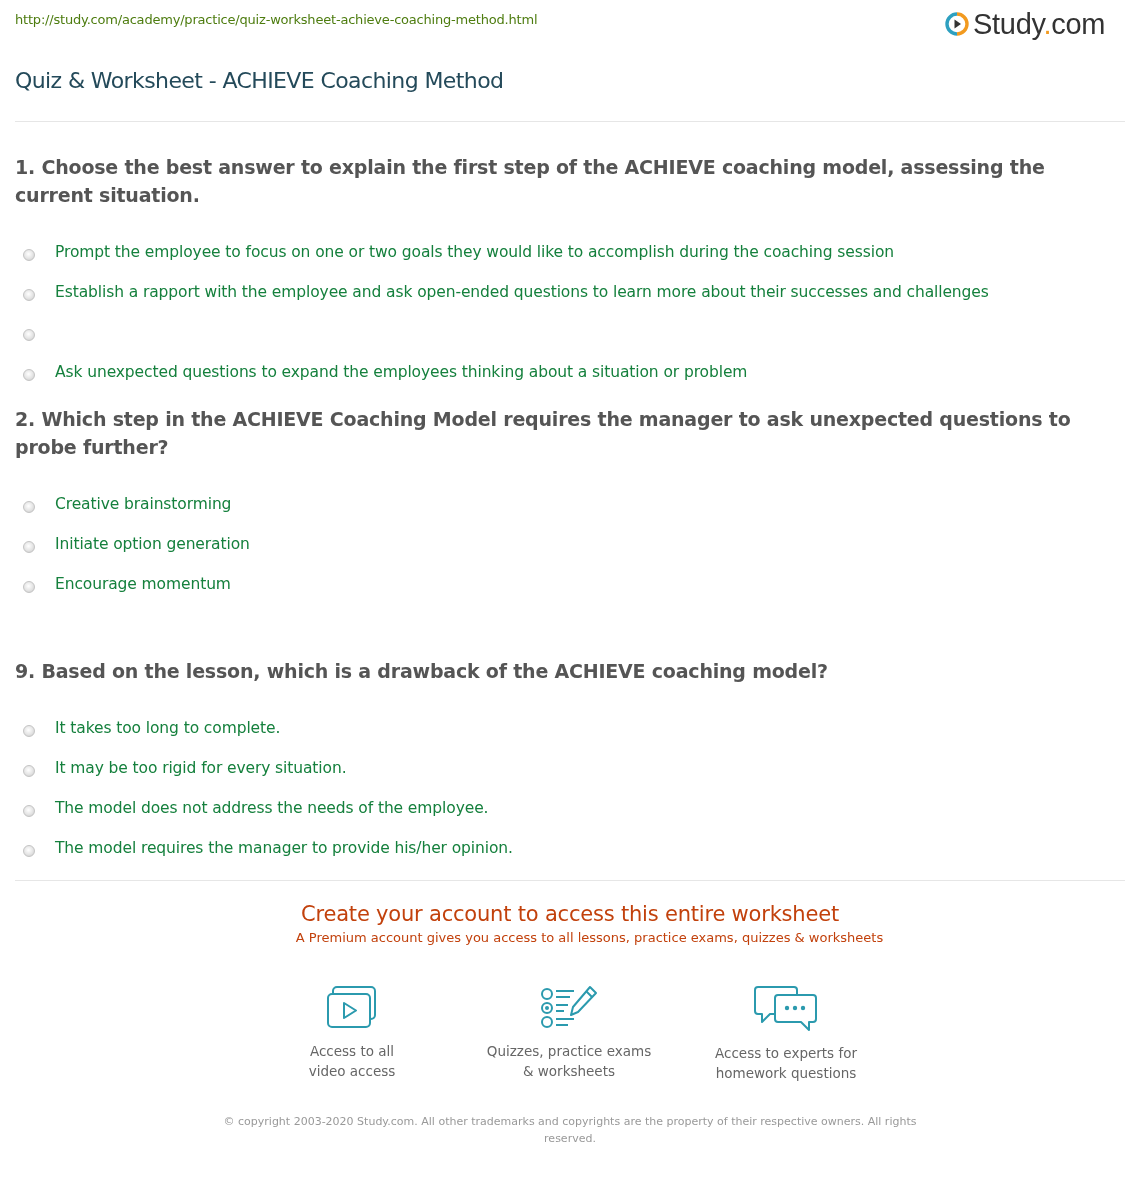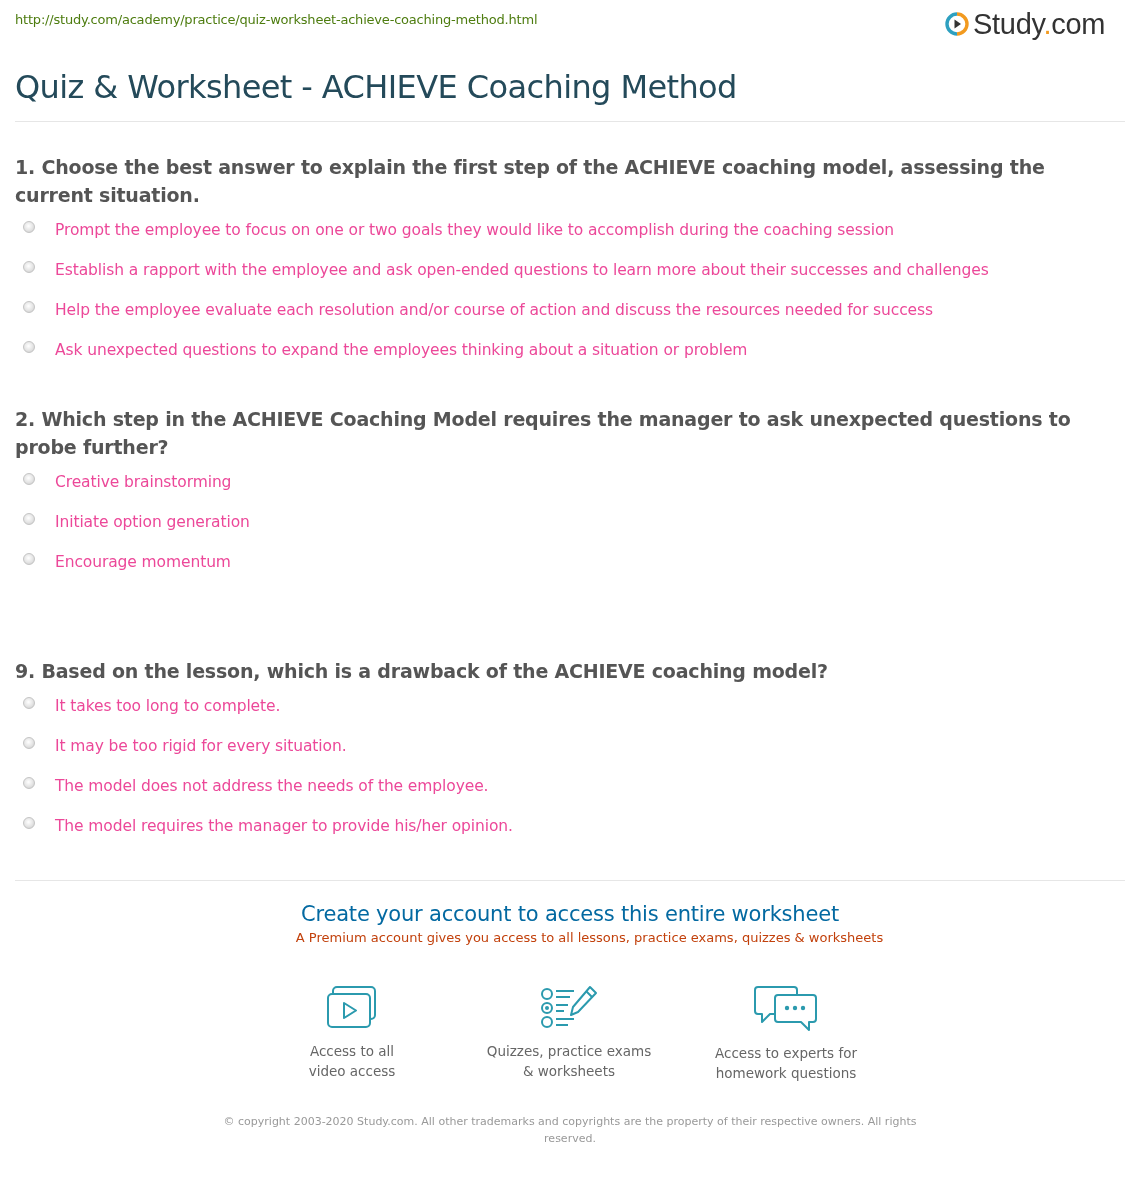--- a/index.html
+++ b/index.html
@@ -17,46 +17,46 @@
     display: flex; align-items: center;
   }
   .logo .mark { width: 24px; height: 24px; margin-right: 4px; }
   .logo .word {
     font-family: "Liberation Sans", sans-serif; font-size: 29px; color: #333333;
     letter-spacing: -0.3px; line-height: 32px;
   }
   .logo .word .dot { color: #f29a1f; }
   h1.title {
     position: absolute; left: 15px; top: 68px; margin: 0;
-    font-size: 32px; font-weight: normal; color: #244a5a;
+    font-size: 22px; font-weight: normal; color: #244a5a;
     letter-spacing: -0.6px; white-space: nowrap;
   }
   .rule {
     position: absolute; left: 15px; width: 1110px; height: 1px; background: #e6e6e6;
   }
   .question {
     position: absolute; left: 15px; width: 1080px;
   }
   .question .q {
     font-size: 19px; font-weight: bold; color: #555; line-height: 28px;
     letter-spacing: -0.2px; margin: 0 0 12px 0;
   }
   .question .opt {
-    display: flex; align-items: flex-start; height: 40px;
-    font-size: 15.5px; color: #ec4899; letter-spacing: -0.1px;
+    display: flex; align-items: flex-end; height: 40px;
+    font-size: 15.5px; color: #15803d; letter-spacing: -0.1px;
   }
   .question .radio {
     width: 10px; height: 10px; border-radius: 50%;
     background: radial-gradient(circle at 45% 40%, #ffffff 0%, #e4e4e4 55%, #c8c8c8 100%);
     border: 1px solid #c4c4c4; margin: 0 20px 0 8px; flex: 0 0 auto;
   }
   .cta {
     position: absolute; left: 0; width: 1140px; text-align: center;
   }
-  .cta .headline { font-size: 21px; color: #0369a1; letter-spacing: -0.2px; }
+  .cta .headline { font-size: 21px; color: #c2410c; letter-spacing: -0.2px; }
   .cta .sub { font-size: 13px; color: #c2410c; margin-top: 4px; margin-left: 39px; }
   .feature {
     position: absolute; width: 200px; text-align: center;
     font-size: 13.5px; color: #666; line-height: 20px;
   }
   .feature svg { display: block; margin: 0 auto 10px auto; }
   .footer {
     position: absolute; left: 220px; width: 700px; top: 1113px;
     text-align: center; font-size: 11px; color: #999; line-height: 17px;
   }
@@ -83,21 +83,20 @@
   <div class="opt">
       <span class="radio"></span>
       <span>Prompt the employee to focus on one or two goals they would like to accomplish during the coaching session</span>
     </div>
   <div class="opt">
       <span class="radio"></span>
       <span>Establish a rapport with the employee and ask open-ended questions to learn more about their successes and challenges</span>
     </div>
   <div class="opt">
       <span class="radio"></span>
-      <span>Help the employee evaluate each resolution and/or course of action and discuss the resources needed for success</span>
     </div>
   <div class="opt">
       <span class="radio"></span>
       <span>Ask unexpected questions to expand the employees thinking about a situation or problem</span>
     </div>
 </div>
 
 <div class="question" style="top:405px">
   <p class="q">2. Which step in the ACHIEVE Coaching Model requires the manager to ask unexpected questions to probe further?</p>
   <div class="opt">

